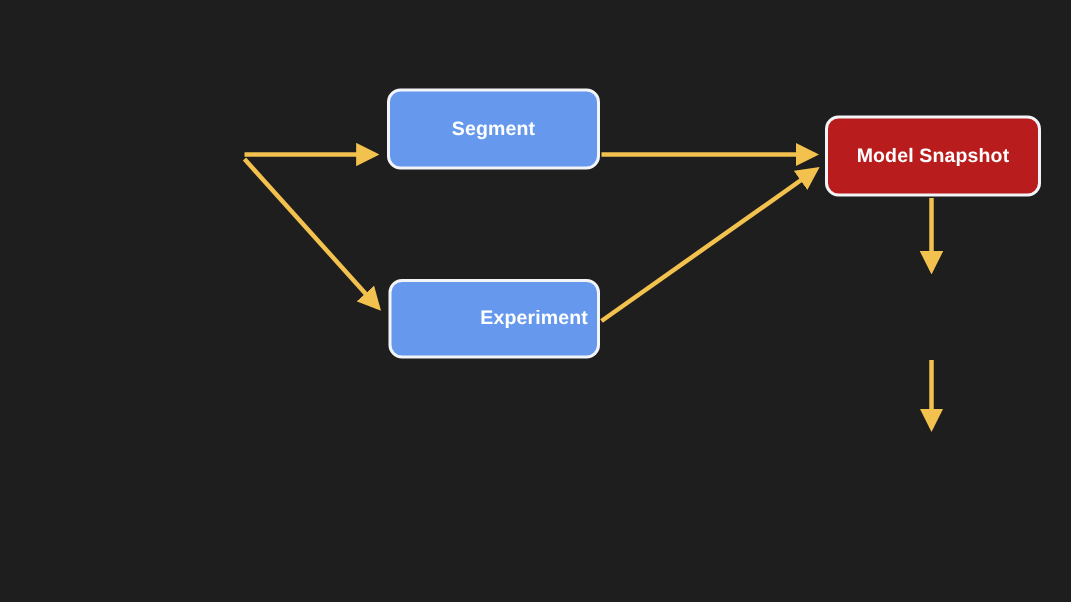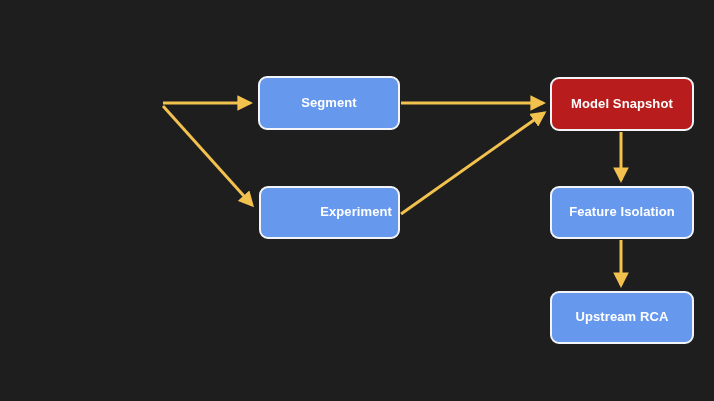--- a/index.html
+++ b/index.html
@@ -61,33 +61,27 @@
         <line x1="163" y1="103" x2="250" y2="103" stroke="#F2C14E" marker-end="url(#arrowhead)"></line>
         <line x1="163" y1="106" x2="252" y2="205" stroke="#F2C14E" marker-end="url(#arrowhead)"></line>
         <line x1="401" y1="103" x2="543" y2="103" stroke="#F2C14E" marker-end="url(#arrowhead)"></line>
         <line x1="401" y1="214" x2="544" y2="113" stroke="#F2C14E" marker-end="url(#arrowhead)"></line>
         <line x1="621" y1="132" x2="621" y2="180" stroke="#F2C14E" marker-end="url(#arrowhead)"></line>
         <line x1="621" y1="240" x2="621" y2="285" stroke="#F2C14E" marker-end="url(#arrowhead)"></line>
       </g>
   </svg>
 
 
-  <div class="node" style="left: 258px; top: 76px; width: 142px; height: 54px; background: rgb(102, 153, 238); border-color: rgb(242, 244, 248); color: rgb(255, 255, 255);">
+  <div class="node" style="left: 258px; top: 59px; width: 142px; height: 54px; background: rgb(102, 153, 238); border-color: rgb(242, 244, 248); color: rgb(255, 255, 255);">
     <span class="node-label">Segment</span>
   </div>
 
   <div class="node" style="left: 550px; top: 77px; width: 144px; height: 54px; background: #b91c1c; border-color: rgb(242, 244, 248); color: rgb(255, 255, 255);">
     <span class="node-label">Model Snapshot</span>
   </div>
 
   <div class="node" style="left: 259px; top: 186px; width: 141px; height: 53px; background: rgb(102, 153, 238); border-color: rgb(242, 244, 248); color: rgb(255, 255, 255); justify-content: flex-end;">
     <span class="node-label">Experiment</span>
   </div>
 
-  <div class="node" style="left: 550px; top: 186px; width: 144px; height: 53px; background: rgb(102, 153, 238); border-color: rgb(242, 244, 248); color: rgb(255, 255, 255);">
-    <span class="node-label">Feature Isolation</span>
-  </div>
 
-  <div class="node" style="left: 550px; top: 291px; width: 144px; height: 53px; background: rgb(102, 153, 238); border-color: rgb(242, 244, 248); color: rgb(255, 255, 255);">
-    <span class="node-label">Upstream RCA</span>
-  </div>
 
 </div>
 
 </body></html>

